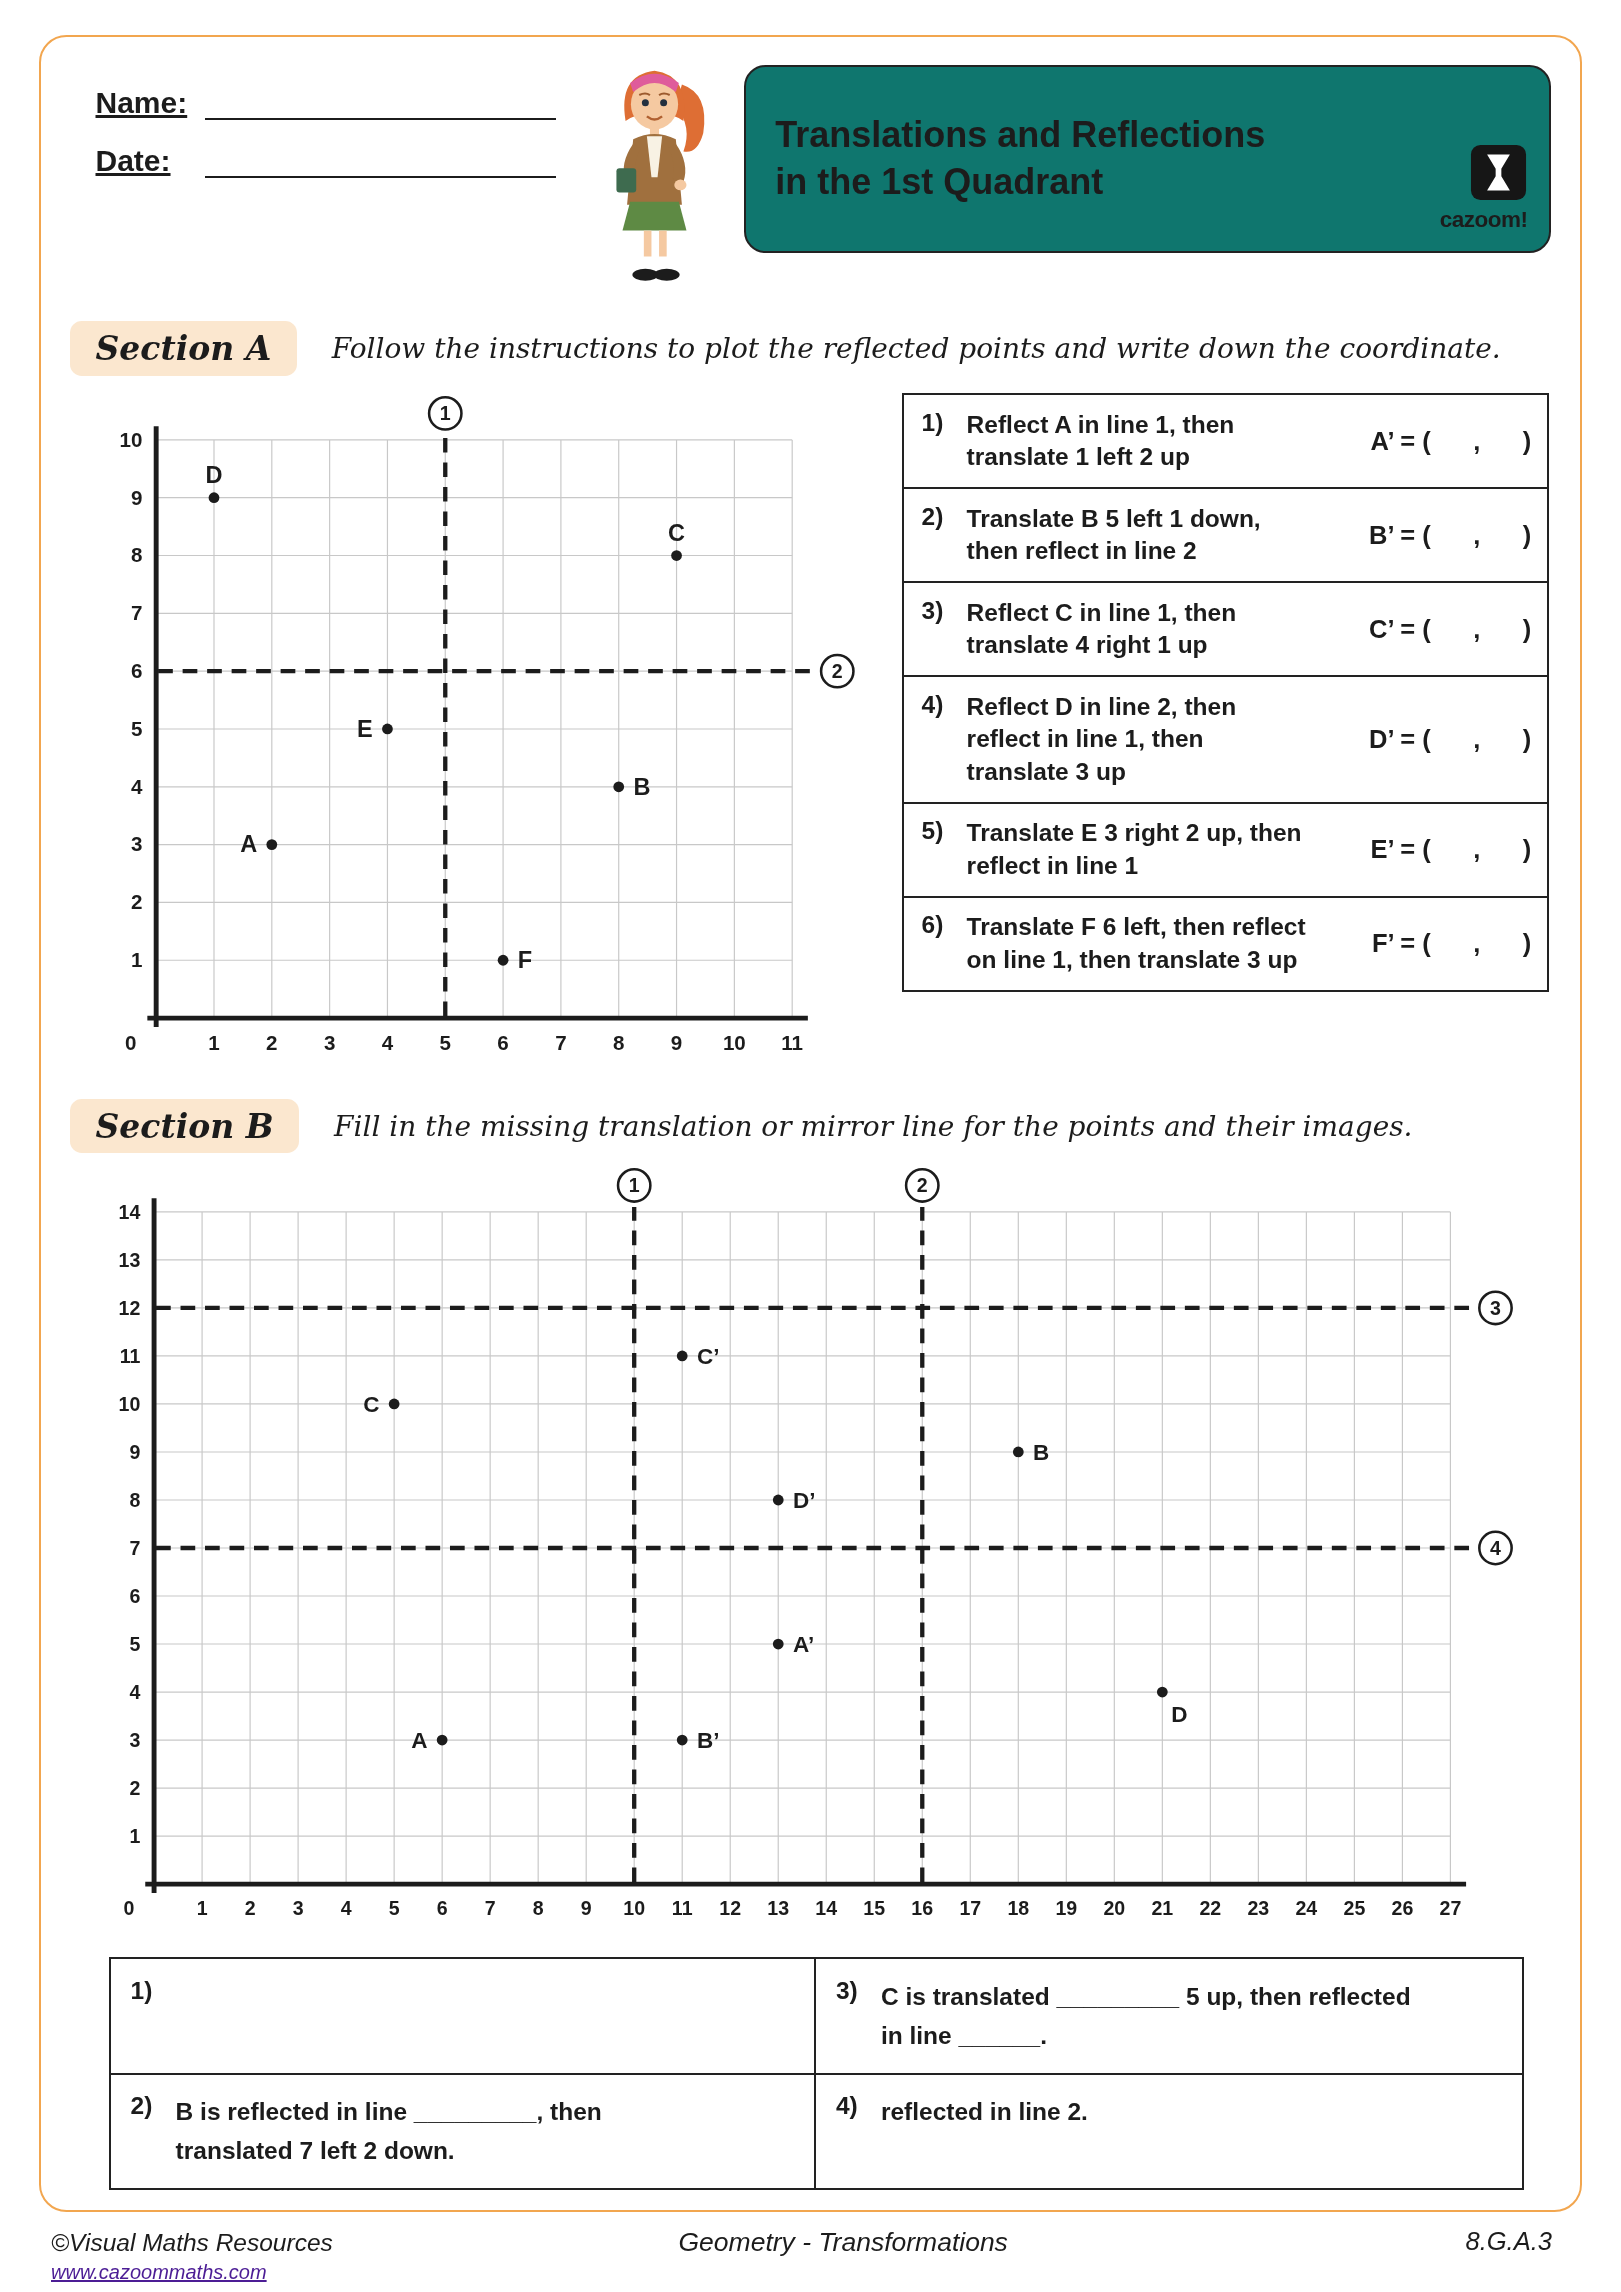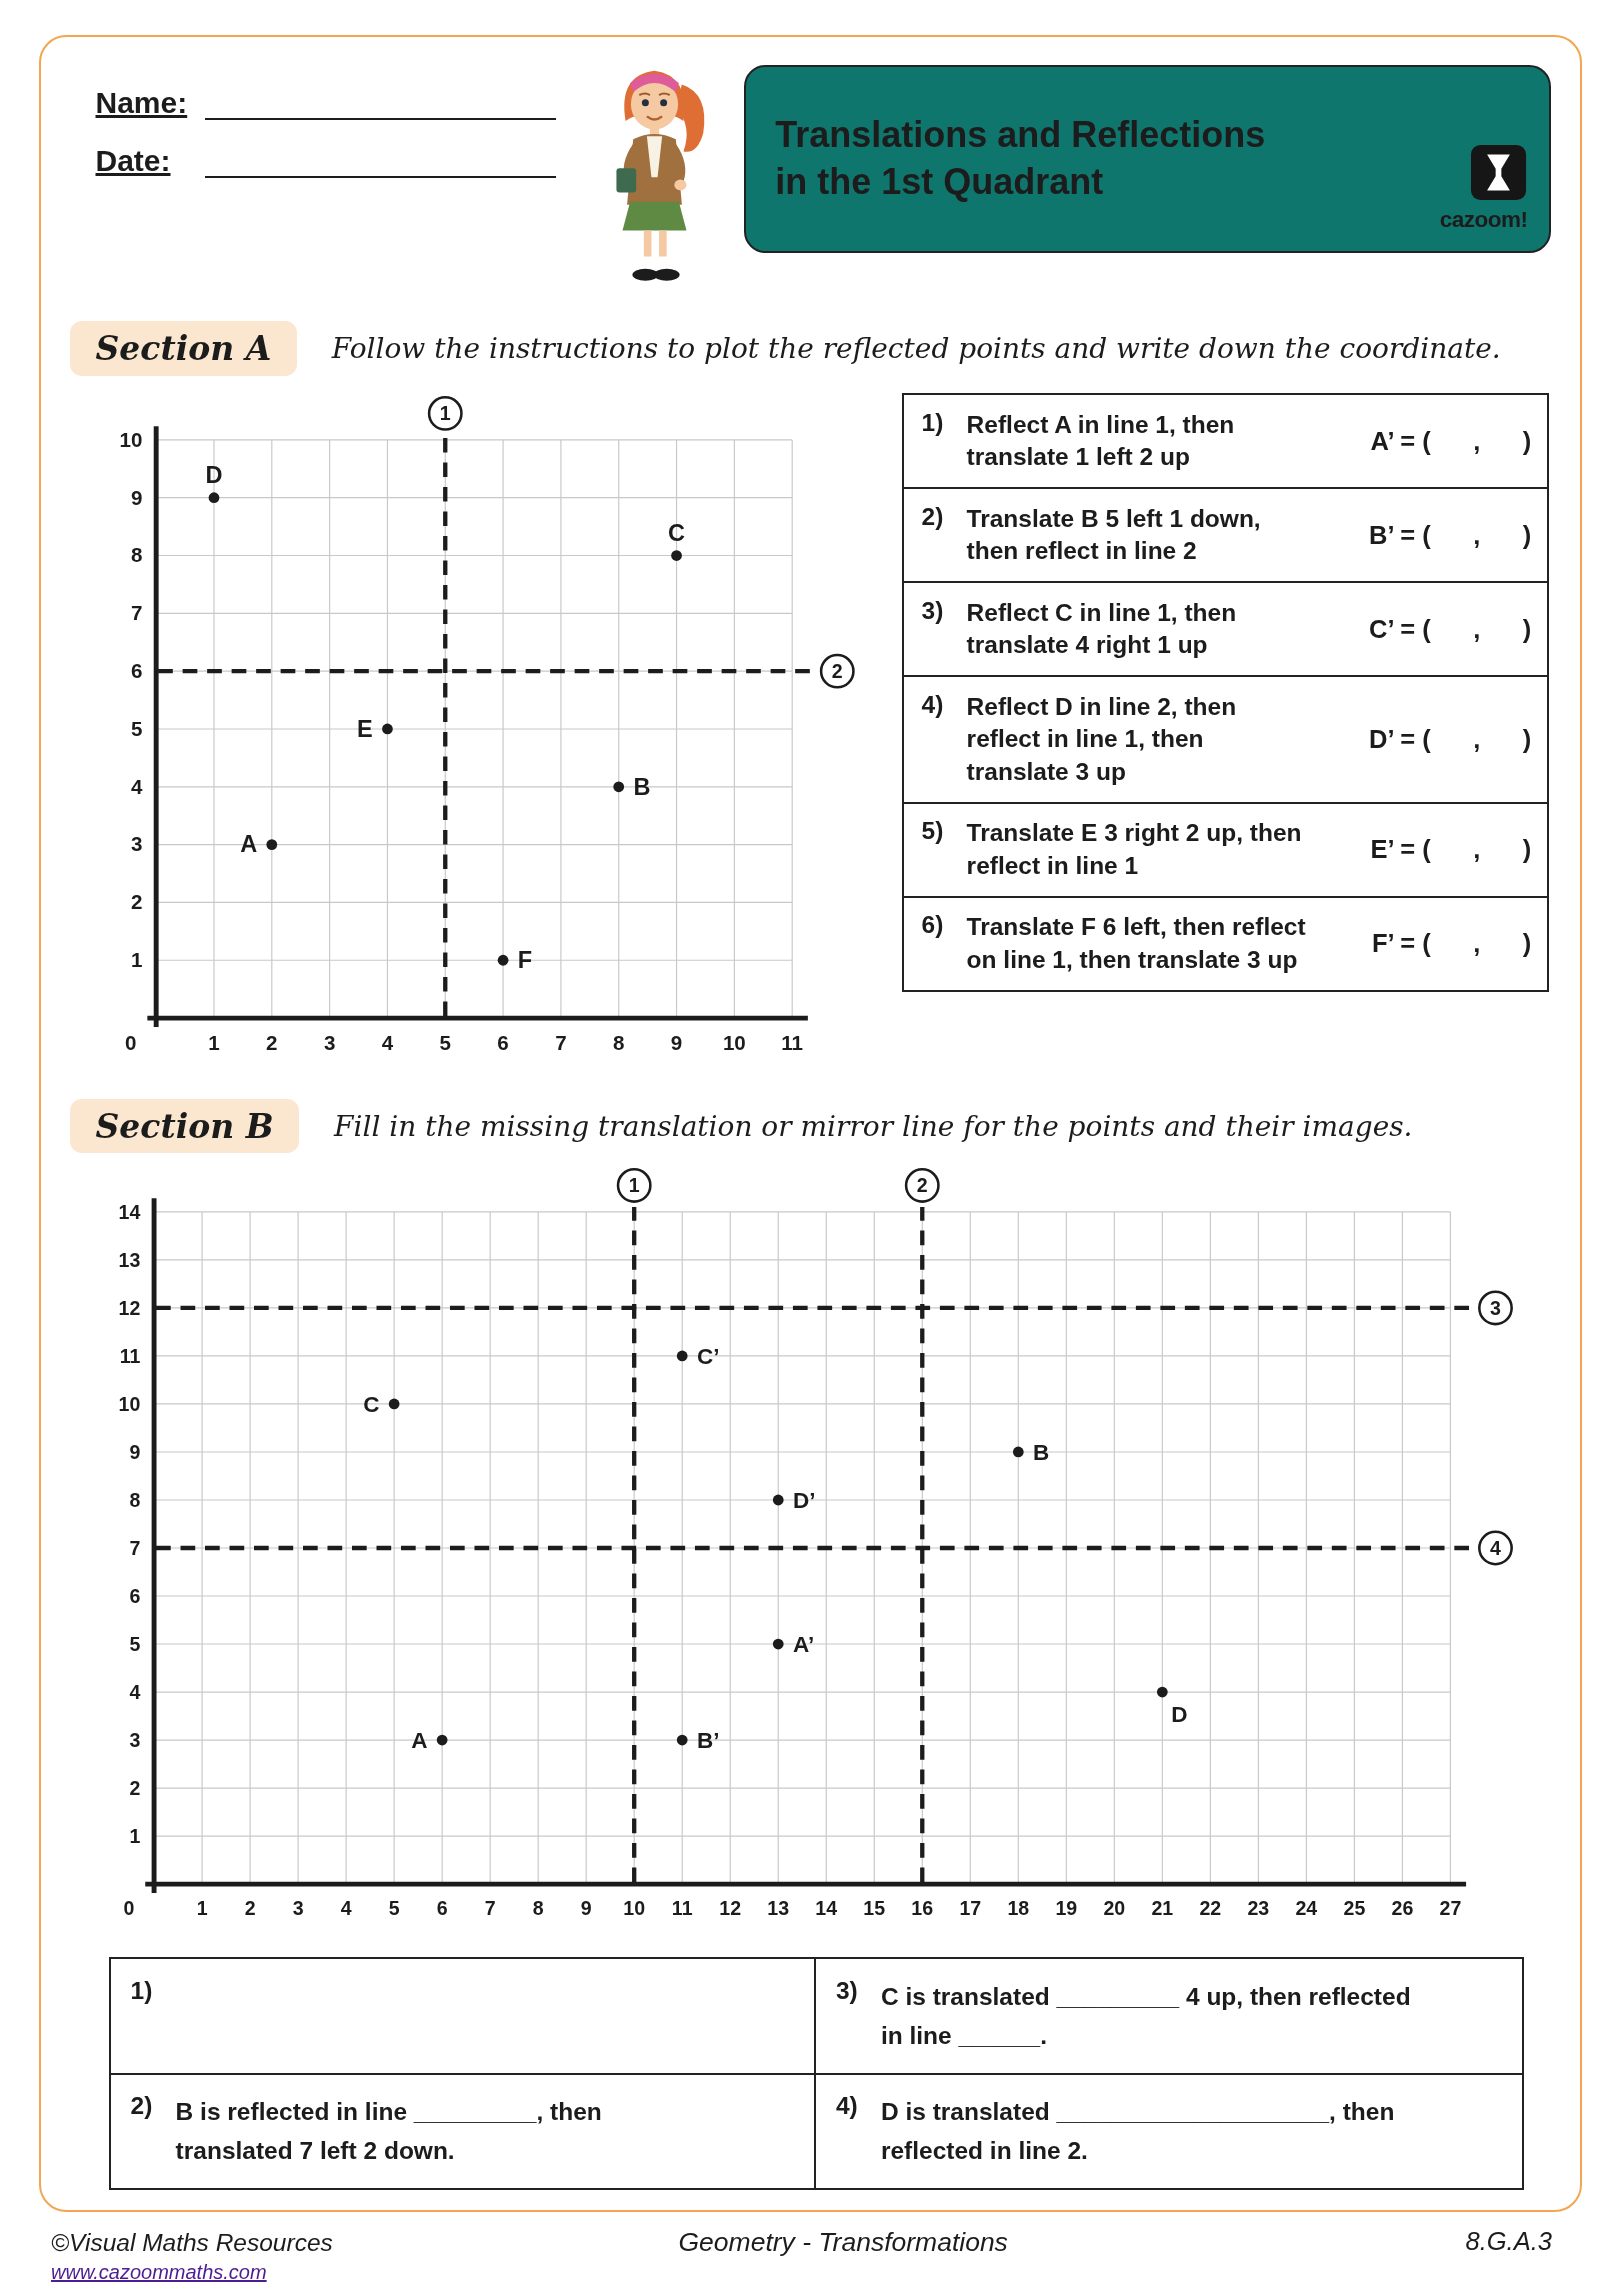--- a/index.html
+++ b/index.html
@@ -381,35 +381,34 @@
       </svg>
   </div>
 
   <div class="bq-box">
     <div class="bq-cell bl bt">
       <span class="bq-num">1)</span>
     </div>
     <div class="bq-cell bt">
       <span class="bq-num">3)</span>
       <span class="bq-lines">
-        <span class="bq-line">C is translated _________ 4 up, then reflected</span>
+        <span class="bq-line">C is translated _________ 5 up, then reflected</span>
         <span class="bq-line">in line ______.</span>
       </span>
     </div>
     <div class="bq-cell bl">
       <span class="bq-num">2)</span>
       <span class="bq-lines">
         <span class="bq-line">B is reflected in line _________, then</span>
         <span class="bq-line">translated 7 left 2 down.</span>
       </span>
     </div>
     <div class="bq-cell">
       <span class="bq-num">4)</span>
       <span class="bq-lines">
-        <span class="bq-line">D is translated ____________________, then</span>
         <span class="bq-line">reflected in line 2.</span>
       </span>
     </div>
   </div>
 
 </div>
 
 <div class="footer">
   <div class="f-left">
     <div>©Visual Maths Resources</div>

